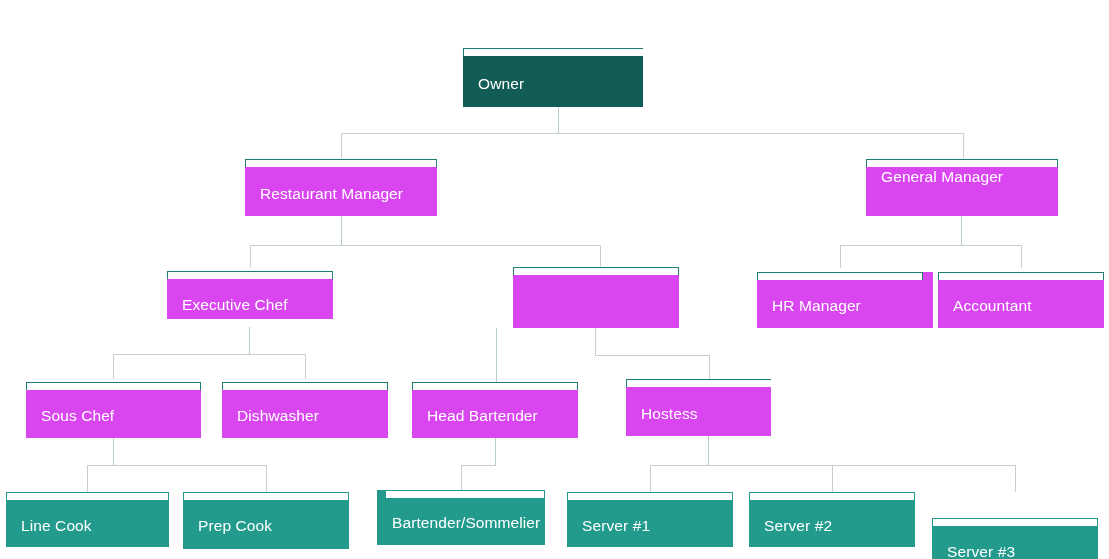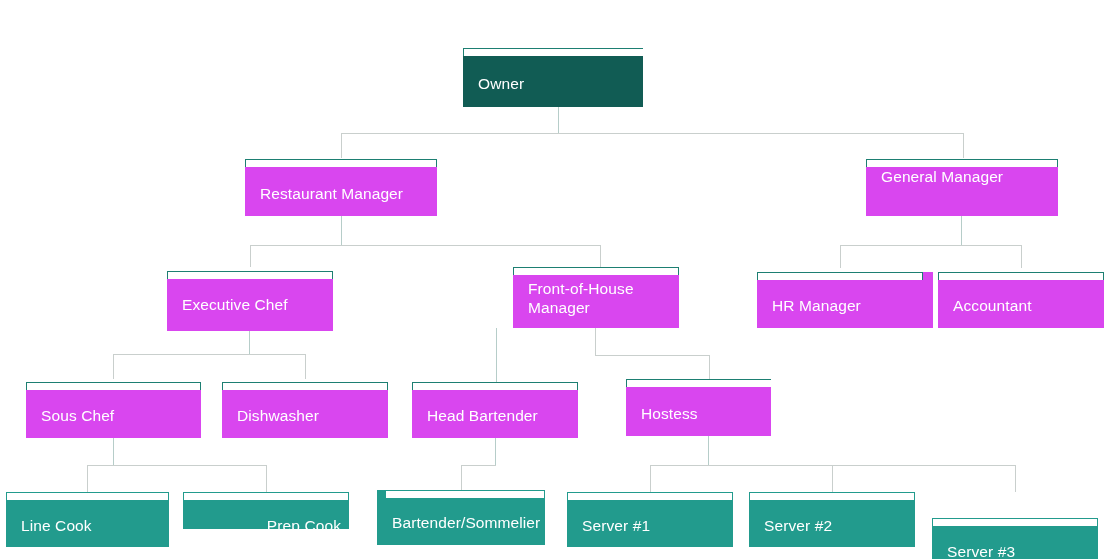--- a/index.html
+++ b/index.html
@@ -115,29 +115,27 @@
   <div class="node lvl-2" style="left:245px; top:159px; width:192px; height:57px;">
     <div class="cap" style="left:0; width:192px;"></div>
     <div class="label" style="top:25px;">Restaurant Manager</div>
   </div>
 
   <div class="node lvl-2" style="left:866px; top:159px; width:192px; height:57px;">
     <div class="cap" style="left:0; width:192px;"></div>
     <div class="label" style="top:8px;">General Manager</div>
   </div>
 
-  <div class="node lvl-3" style="left:167px; top:271px; width:166px; height:60px;">
+  <div class="node lvl-3" style="left:167px; top:271px; width:166px; height:48px;">
     <div class="cap" style="left:0; width:166px;"></div>
     <div class="label" style="top:24px;">Executive Chef</div>
   </div>
 
   <div class="node lvl-3" style="left:513px; top:267px; width:166px; height:61px;">
     <div class="cap" style="left:0; width:166px;"></div>
-    <div class="label" style="top:12px;">Front-of-House
-Manager</div>
   </div>
 
   <div class="node lvl-3" style="left:757px; top:272px; width:176px; height:56px;">
     <div class="cap" style="left:0; width:166px;"></div>
     <div class="label" style="top:24px;">HR Manager</div>
   </div>
 
   <div class="node lvl-3" style="left:938px; top:272px; width:166px; height:56px;">
     <div class="cap" style="left:0; width:166px;"></div>
     <div class="label" style="top:24px;">Accountant</div>
@@ -161,21 +159,21 @@
   <div class="node lvl-4" style="left:626px; top:379px; width:145px; height:57px;">
     <div class="cap" style="left:0; width:166px;"></div>
     <div class="label" style="top:25px;">Hostess</div>
   </div>
 
   <div class="node lvl-5" style="left:6px; top:492px; width:163px; height:55px;">
     <div class="cap" style="left:0; width:163px;"></div>
     <div class="label" style="top:24px;">Line Cook</div>
   </div>
 
-  <div class="node lvl-5" style="left:183px; top:492px; width:166px; height:37px;text-align:right;">
+  <div class="node lvl-5" style="left:183px; top:492px; width:166px; height:57px;">
     <div class="cap" style="left:0; width:166px;"></div>
     <div class="label" style="top:24px;">Prep Cook</div>
   </div>
 
   <div class="node lvl-5" style="left:377px; top:490px; width:168px; height:55px;">
     <div class="cap" style="left:8px; width:160px;"></div>
     <div class="label" style="top:23px;">Bartender/Sommelier</div>
   </div>
 
   <div class="node lvl-5" style="left:567px; top:492px; width:166px; height:55px;">

